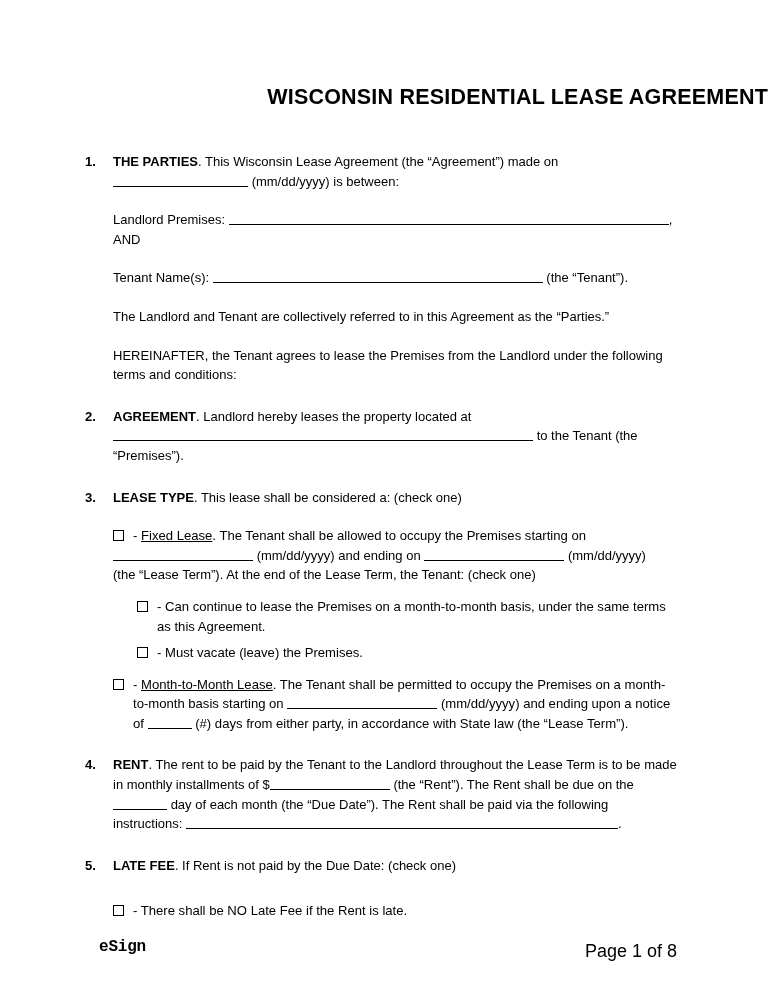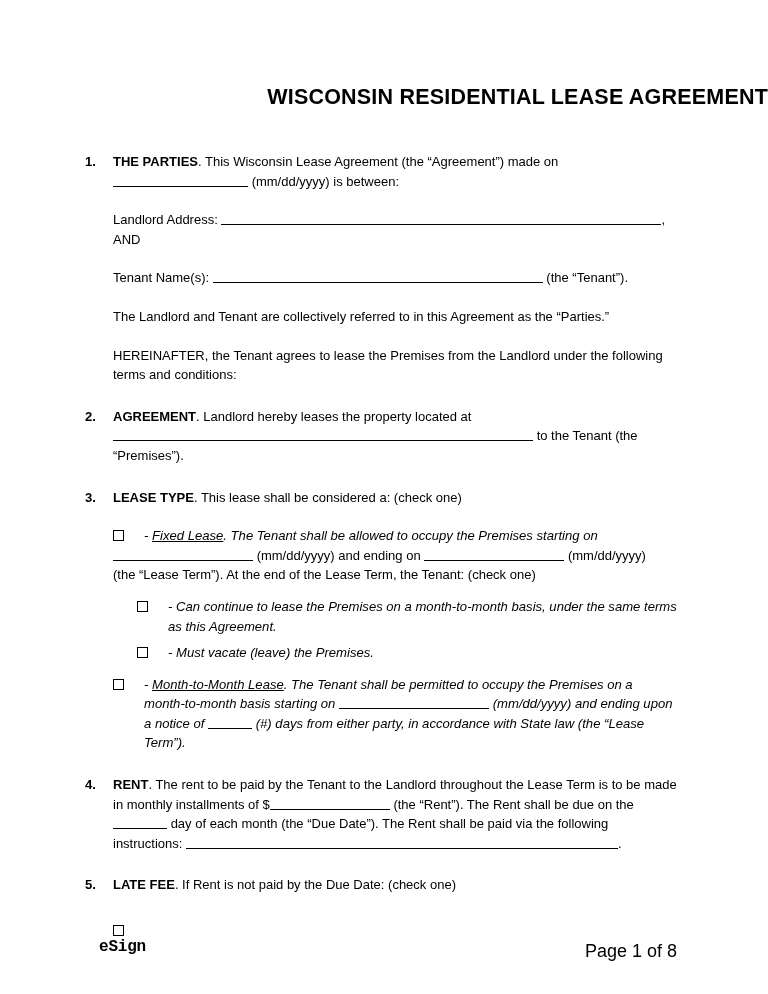--- a/index.html
+++ b/index.html
@@ -82,24 +82,23 @@
   .b-date2 { width: 140px; }
   .b-mm { width: 150px; }
   .b-notice { width: 44px; }
   .b-rent { width: 120px; }
   .b-day { width: 54px; }
   .b-instr { width: 432px; }
   .b-fee { width: 100px; }
   .b-days { width: 58px; }
   .cbline {
     position: relative;
-    padding-left: 31px;
+    padding-left: 20px;
     font-size: 13.1px;
     line-height: 19.6px;
-    font-style: italic;
   }
   .cb {
     position: absolute;
     left: 0;
     top: 4px;
     width: 9px;
     height: 9px;
     border: 1.7px solid #000;
     background: #fff;
     box-sizing: content-box;
@@ -141,21 +140,21 @@
     <div class="section">
       <span class="sec-num">1.</span>
       <div class="sec-body">
         <p class="para"><b class="lbl">THE PARTIES</b><span>. This Wisconsin Lease Agreement (the “Agreement”) made on</span><br>
           <span class="blank b-date"></span>
           <span>(mm/dd/yyyy) is between:</span>
         </p>
 
         <div class="gap-md"></div>
 
-        <p class="para"><span>Landlord Address:</span>
+        <p class="para"><span>Landlord Premises:</span>
           <span class="blank b-addr"></span><span>, AND</span>
         </p>
 
         <div class="gap-md"></div>
 
         <p class="para"><span>Tenant Name(s):</span>
           <span class="blank b-tenant"></span>
           <span>(the “Tenant”).</span>
         </p>
 
@@ -250,20 +249,21 @@
       <div class="sec-body">
         <p class="para"><b class="lbl">LATE FEE</b><span>. If Rent is not paid by the Due Date: (check one)</span></p>
 
         <div class="gap-md"></div>
 
 
         <div class="gap-xs"></div>
 
         <div class="cbline">
           <span class="cb"></span>
+          <span>- There shall be NO Late Fee if the Rent is late.</span>
         </div>
       </div>
     </div>
 
   </div>
 
   <div class="footer">
     <div class="footer-logo">eSign</div>
     <div class="footer-page">Page 1 of 8</div>
   </div>

